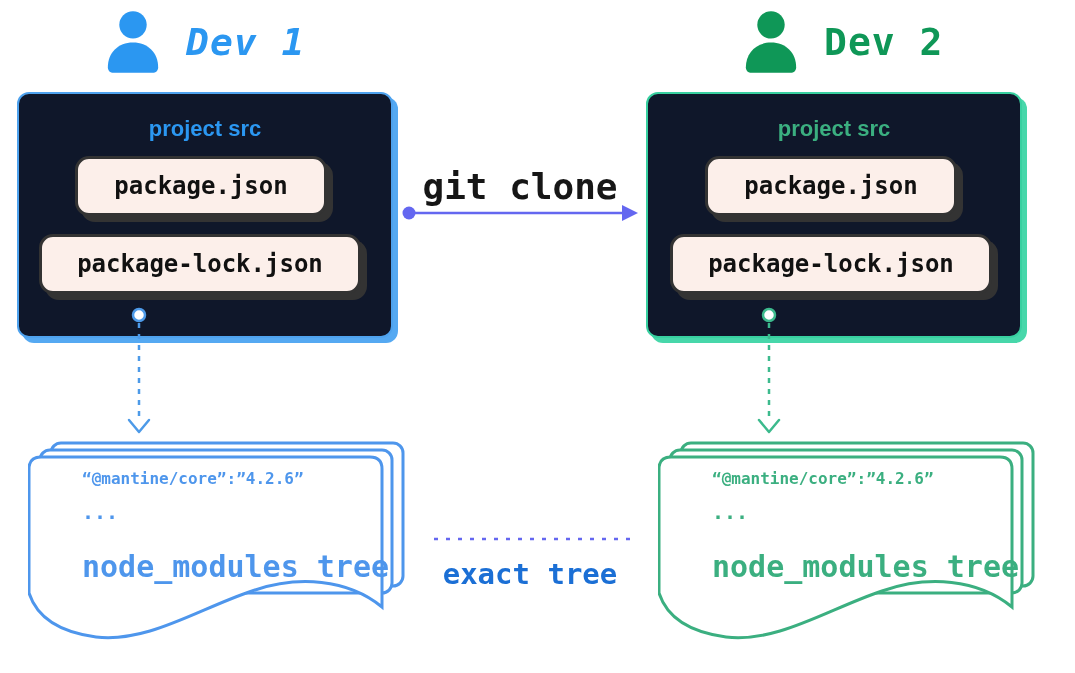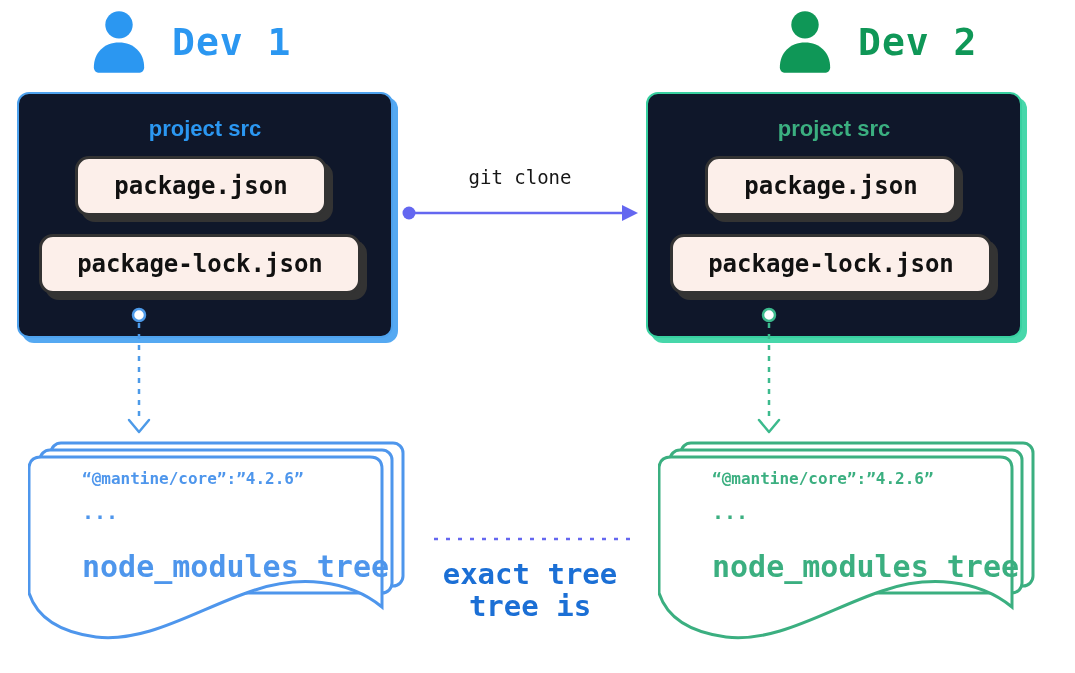--- a/index.html
+++ b/index.html
@@ -5,22 +5,22 @@
   html,body{margin:0;padding:0;background:#ffffff;}
   .canvas{position:relative;width:1075px;height:673px;background:#fff;overflow:hidden;
           font-family:"DejaVu Sans Mono","Liberation Mono",monospace;}
 
   
   .dev-header{position:absolute;top:10px;display:flex;align-items:flex-start;}
   .person-icon{width:58px;height:64px;display:block;}
   .dev-label{font-size:38px;font-weight:bold;letter-spacing:1px;line-height:64px;margin-left:24px;}
   .dev1 .person-icon,.dev1 .dev-label{color:var(--blue);fill:var(--blue);}
   .dev2 .person-icon,.dev2 .dev-label{color:var(--green-dark);fill:var(--green-dark);}
-  #dev1-header{left:90px;}
-  #dev2-header{left:776px;}
+  #dev1-header{left:104px;font-style:italic;}
+  #dev2-header{left:742px;}
 
   
   .project-box{position:absolute;top:92px;width:376px;height:246px;background:#0f172a;
                border-radius:12px;box-sizing:border-box;}
   #box1{left:17px;border:2px solid var(--blue-border);box-shadow:5px 5px 0 var(--blue-shadow);}
   #box2{left:646px;border:2px solid var(--green-border);box-shadow:5px 5px 0 var(--green-shadow);}
   .box-title{position:absolute;top:22px;left:0;width:100%;text-align:center;
              font-family:"Liberation Sans",sans-serif;font-weight:bold;font-size:22px;}
   #box1 .box-title{color:var(--blue);}
   #box2 .box-title{color:var(--green-mid);}
@@ -37,21 +37,21 @@
 
   
   .connector{position:absolute;top:306px;width:26px;height:136px;}
   #connector1{left:126px;color:var(--blue-connector);}
   #connector2{left:756px;color:var(--green-connector);}
   .connector circle{fill:#fff;stroke:currentColor;stroke-width:2.5;}
   .connector line{stroke:currentColor;stroke-width:2.5;stroke-dasharray:5 6;}
   .connector polyline{fill:none;stroke:currentColor;stroke-width:2.5;
                       stroke-linecap:round;stroke-linejoin:round;}
 
-  .cmd-label{position:absolute;font-size:19px;font-weight:normal;color:var(--text-dark);}
+  .cmd-label{position:absolute;font-size:36px;font-weight:bold;color:var(--text-dark);}
   #git-clone-label{left:400px;top:166px;width:240px;text-align:center;}
   #npm-install-label{left:786px;top:376px;}
 
   #git-clone-arrow{position:absolute;left:400px;top:202px;width:240px;height:22px;color:var(--indigo);}
   #git-clone-arrow circle{fill:currentColor;}
   #git-clone-arrow line{stroke:currentColor;stroke-width:2.5;}
   #git-clone-arrow polygon{fill:currentColor;}
 
   
   .doc-stack{position:absolute;top:441px;width:386px;height:210px;}
@@ -146,16 +146,15 @@
   </svg>
   <div class="doc-line doc-l1 doc2-text">“@mantine/core”:”4.2.6”</div>
   <div class="doc-line doc-l2 doc2-text">...</div>
   <div class="doc-line doc-l3 doc2-text">node_modules tree</div>
 
   <svg id="divider" viewBox="0 0 205 6">
     <line x1="2" y1="3" x2="203" y2="3"></line>
   </svg>
   <div id="note">
     <div>exact tree</div>
-    <div>tree is</div>
   </div>
 
 </div>
 
 </body></html>

